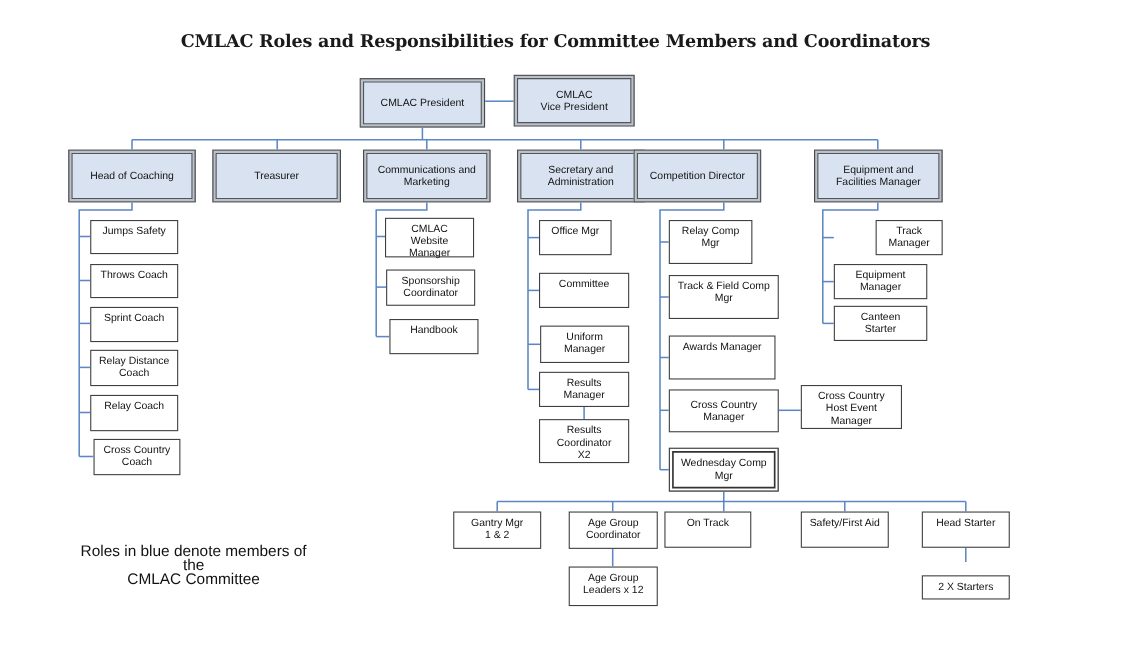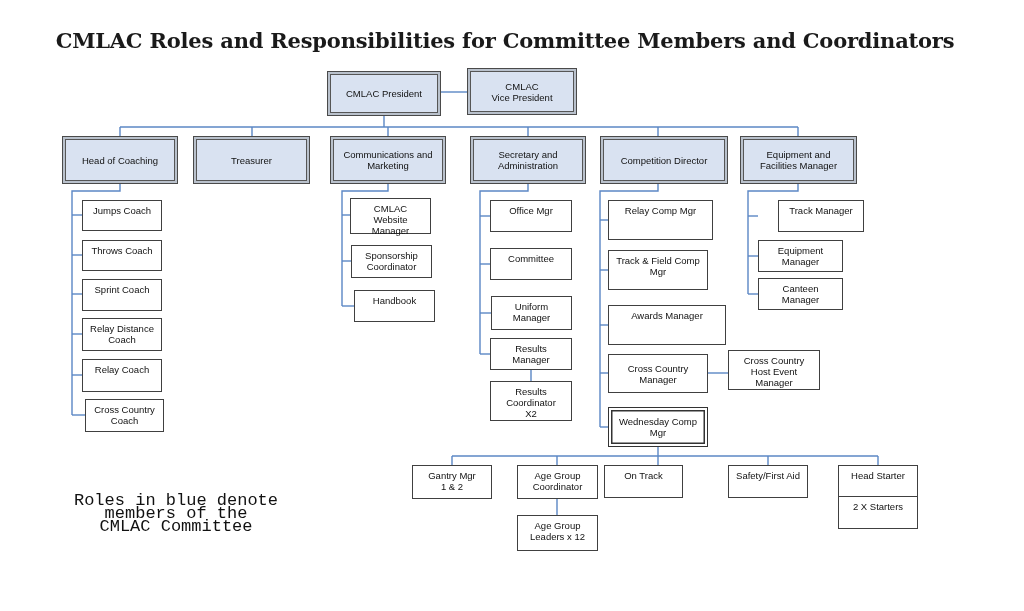--- a/index.html
+++ b/index.html
@@ -8,21 +8,21 @@
     --border-dark:#404040;
     --page-bg:#ffffff;
   }
   html,body{margin:0;padding:0;background:var(--page-bg);}
   .stage{
     position:relative;width:1024px;height:611px;background:var(--page-bg);
     font-family:"Liberation Sans",sans-serif;overflow:hidden;
   }
   .title{
     position:absolute;left:0;top:28px;width:1010px;text-align:center;
-    font-family:"DejaVu Serif",serif;font-weight:700;font-size:21px;color:#1a1a1a;
+    font-family:"DejaVu Serif",serif;font-weight:700;font-size:16px;color:#1a1a1a;
     letter-spacing:-0.2px;
   }
   svg.lines{position:absolute;left:0;top:0;z-index:0;}
   .conn{fill:none;stroke:var(--connector);stroke-width:1.4px;}
   .node{
     position:absolute;z-index:1;box-sizing:border-box;
     background:#ffffff;border:1.5px solid var(--border-dark);
     font-size:9.5px;line-height:11px;color:#111;
     display:flex;justify-content:center;align-items:flex-start;
     text-align:center;white-space:pre-line;padding:4px 2px 0 2px;
@@ -33,21 +33,21 @@
     box-shadow:inset 0 0 0 2px #b9c1cc, inset 0 0 0 3px #565656;
     align-items:center;padding:0 2px;
   }
   .node.dbl{
     border:1px solid #333;
     box-shadow:inset 0 0 0 2px #ffffff, inset 0 0 0 3.5px #333;
     align-items:center;padding:0 2px;
   }
   .note{
     position:absolute;left:62px;top:494px;width:228px;text-align:center;
-    font-size:17px;line-height:13px;color:#111;white-space:pre-line;z-index:1;font-family:Liberation Mono, monospace;
+    font-size:14px;line-height:13px;color:#111;white-space:pre-line;z-index:1;
   }
 </style>
 </head>
 <body>
 
 <div class="stage">
 
   <div class="title">CMLAC Roles and Responsibilities for Committee Members and Coordinators</div>
 
   <svg class="lines" width="1024" height="611">
@@ -109,74 +109,74 @@
 
   <div class="node committee" style="left:327px;top:71px;width:114px;height:45px">CMLAC President</div>
   <div class="node committee" style="left:467px;top:68px;width:110px;height:47px">CMLAC
 Vice President</div>
   <div class="node committee" style="left:62px;top:136px;width:116px;height:48px">Head of Coaching</div>
   <div class="node committee" style="left:193px;top:136px;width:117px;height:48px">Treasurer</div>
   <div class="node committee" style="left:330px;top:136px;width:116px;height:48px">Communications and
 Marketing</div>
   <div class="node committee" style="left:470px;top:136px;width:116px;height:48px">Secretary and
 Administration</div>
-  <div class="node committee" style="left:600px;top:136px;width:128px;height:48px">Competition Director</div>
+  <div class="node committee" style="left:576px;top:136px;width:116px;height:48px">Competition Director</div>
   <div class="node committee" style="left:740px;top:136px;width:117px;height:48px">Equipment and
 Facilities Manager</div>
 
-  <div class="node" style="left:82px;top:200px;width:80px;height:31px">Jumps Coach</div>
+  <div class="node" style="left:82px;top:200px;width:80px;height:31px">Jumps Safety</div>
   <div class="node" style="left:82px;top:240px;width:80px;height:31px">Throws Coach</div>
   <div class="node" style="left:82px;top:279px;width:80px;height:32px">Sprint Coach</div>
   <div class="node" style="left:82px;top:318px;width:80px;height:33px">Relay Distance
 Coach</div>
   <div class="node" style="left:82px;top:359px;width:80px;height:33px">Relay Coach</div>
   <div class="node" style="left:85px;top:399px;width:79px;height:33px">Cross Country
 Coach</div>
 
   <div class="node" style="left:350px;top:198px;width:81px;height:36px">CMLAC
 Website
 Manager</div>
   <div class="node" style="left:351px;top:245px;width:81px;height:33px">Sponsorship
 Coordinator</div>
   <div class="node" style="left:354px;top:290px;width:81px;height:32px">Handbook</div>
 
-  <div class="node" style="left:490px;top:200px;width:82px;height:32px">Office Mgr</div>
+  <div class="node" style="left:490px;top:200px;width:66px;height:32px">Office Mgr</div>
   <div class="node" style="left:490px;top:248px;width:82px;height:32px">Committee</div>
   <div class="node" style="left:491px;top:296px;width:81px;height:34px">Uniform
 Manager</div>
   <div class="node" style="left:490px;top:338px;width:82px;height:32px">Results
 Manager</div>
   <div class="node" style="left:490px;top:381px;width:82px;height:40px">Results
 Coordinator
 X2</div>
 
-  <div class="node" style="left:608px;top:200px;width:105px;height:40px">Relay Comp Mgr</div>
+  <div class="node" style="left:608px;top:200px;width:76px;height:40px">Relay Comp Mgr</div>
   <div class="node" style="left:608px;top:250px;width:100px;height:40px">Track &amp; Field Comp
 Mgr</div>
-  <div class="node" style="left:608px;top:305px;width:118px;height:40px">Awards Manager</div>
+  <div class="node" style="left:608px;top:305px;width:97px;height:40px">Awards Manager</div>
   <div class="node" style="left:608px;top:354px;width:100px;height:39px;align-items:center;padding-top:0">Cross Country
 Manager</div>
   <div class="node dbl" style="left:608px;top:407px;width:100px;height:40px">Wednesday Comp
 Mgr</div>
   <div class="node" style="left:728px;top:350px;width:92px;height:40px">Cross Country
 Host Event
 Manager</div>
 
-  <div class="node" style="left:778px;top:200px;width:86px;height:32px">Track Manager</div>
+  <div class="node" style="left:796px;top:200px;width:61px;height:32px">Track Manager</div>
   <div class="node" style="left:758px;top:240px;width:85px;height:32px">Equipment
 Manager</div>
   <div class="node" style="left:758px;top:278px;width:85px;height:32px">Canteen
-Manager</div>
+Starter</div>
 
   <div class="node" style="left:412px;top:465px;width:80px;height:34px">Gantry Mgr
 1 &amp; 2</div>
   <div class="node" style="left:517px;top:465px;width:81px;height:34px">Age Group
 Coordinator</div>
   <div class="node" style="left:604px;top:465px;width:79px;height:33px">On Track</div>
   <div class="node" style="left:728px;top:465px;width:80px;height:33px">Safety/First Aid</div>
   <div class="node" style="left:838px;top:465px;width:80px;height:33px">Head Starter</div>
   <div class="node" style="left:517px;top:515px;width:81px;height:36px">Age Group
 Leaders x 12</div>
-  <div class="node" style="left:838px;top:496px;width:80px;height:33px">2 X Starters</div>
+  <div class="node" style="left:838px;top:523px;width:80px;height:22px">2 X Starters</div>
 
   <div class="note">Roles in blue denote members of the
 CMLAC Committee</div>
 </div>
 
 </body></html>

